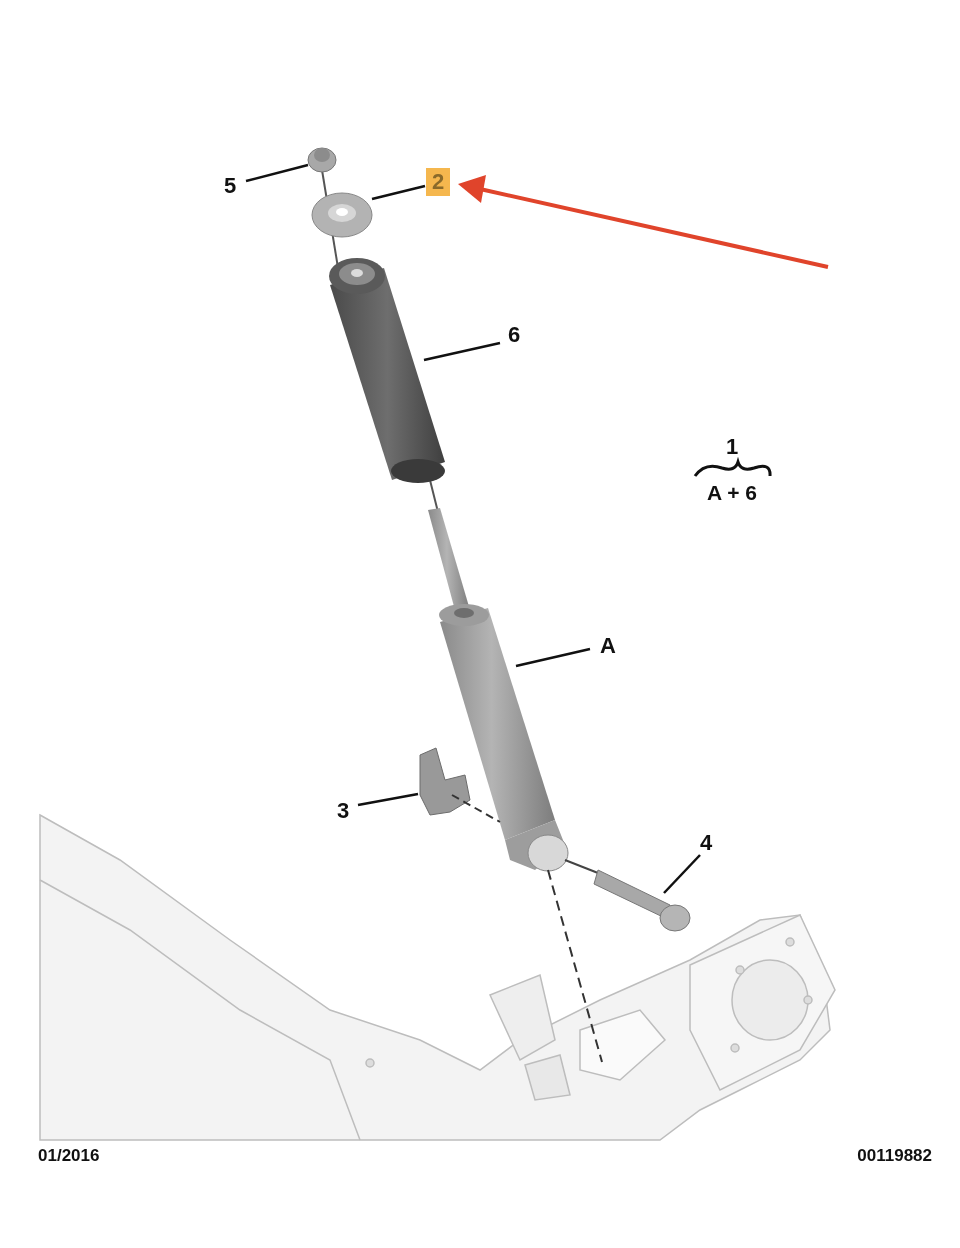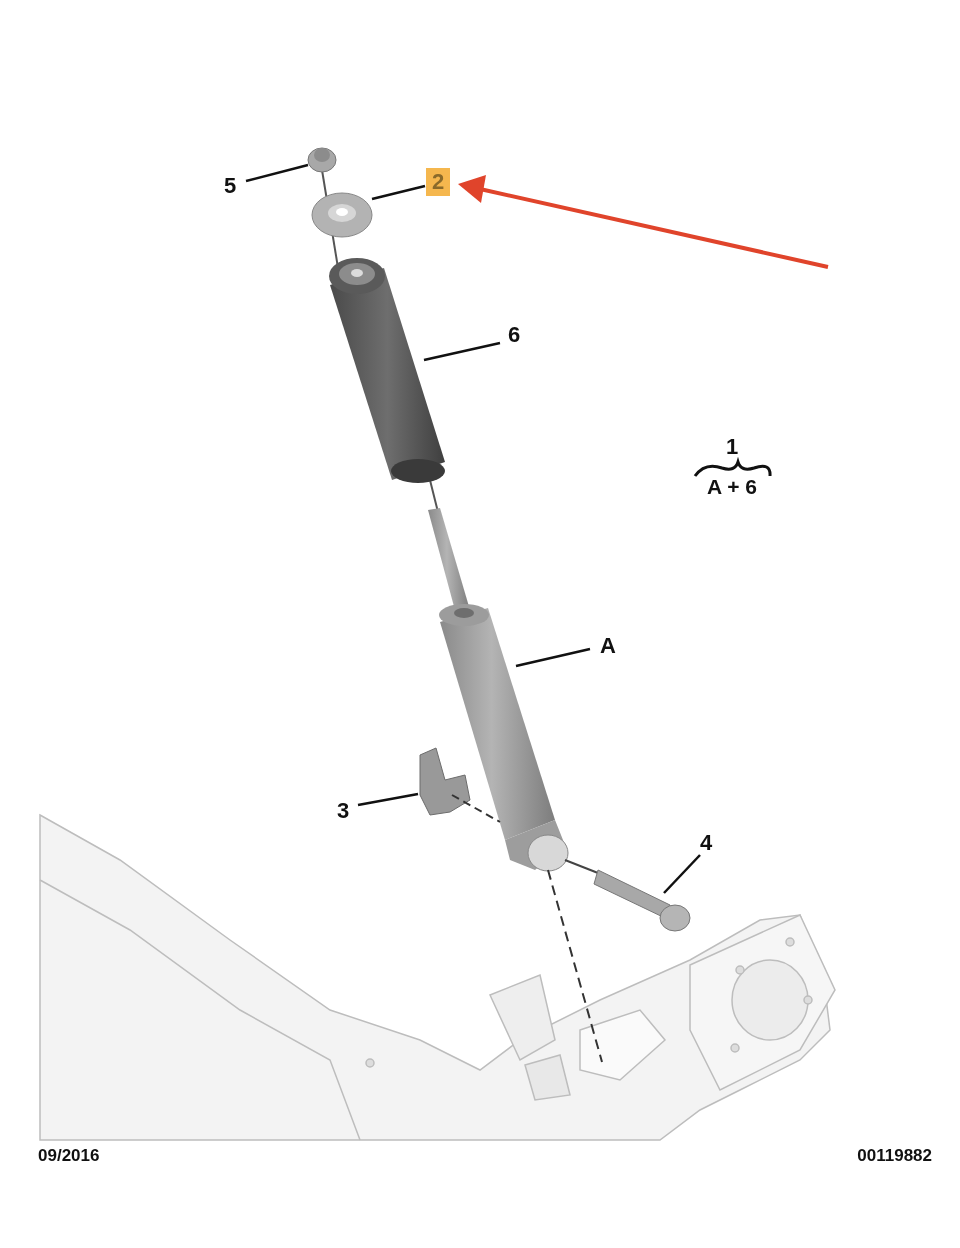--- a/index.html
+++ b/index.html
@@ -3,21 +3,21 @@
 <meta charset="utf-8">
 <style>
   html,body{margin:0;padding:0;background:#ffffff;}
   body{width:960px;height:1248px;position:relative;overflow:hidden;font-family:"Liberation Sans",sans-serif;}
   #diagram{position:absolute;left:0;top:0;width:960px;height:1248px;}
   .callout{position:absolute;font-family:"Liberation Sans",sans-serif;font-weight:bold;font-size:22px;color:#111;line-height:1;}
   .highlight{background:#f5b74e;color:#8a6a2a;padding:3px 6px;}
   .footer{position:absolute;top:1146px;font-family:"Liberation Sans",sans-serif;font-weight:bold;font-size:17px;color:#111;}
   .legend{position:absolute;left:692px;top:436px;width:80px;text-align:center;font-weight:bold;color:#111;font-family:"Liberation Sans",sans-serif;}
   .legend .top{font-size:22px;line-height:22px;}
-  .legend .bottom{font-size:21px;line-height:22px;margin-top:18px;}
+  .legend .bottom{font-size:21px;line-height:22px;margin-top:24px;}
 </style>
 </head>
 <body>
 
 <svg id="diagram" viewBox="0 0 960 1248" xmlns="http://www.w3.org/2000/svg">
   <defs>
     <linearGradient id="gDark" x1="0" x2="1">
       <stop offset="0" stop-color="#4a4a4a"></stop>
         <stop offset="0.5" stop-color="#6e6e6e"></stop>
         <stop offset="1" stop-color="#3f3f3f"></stop>
@@ -112,14 +112,14 @@
 <div class="callout" style="left:508px;top:324px;">6</div>
 <div class="callout" style="left:600px;top:635px;">A</div>
 <div class="callout" style="left:337px;top:800px;">3</div>
 <div class="callout" style="left:700px;top:832px;">4</div>
 
 <div class="legend">
   <div class="top">1</div>
   <div class="bottom">A + 6</div>
 </div>
 
-<div class="footer" style="left:38px;">09/2016</div>
+<div class="footer" style="left:38px;">01/2016</div>
 <div class="footer" style="right:28px;">00119882</div>
 
 </body></html>

